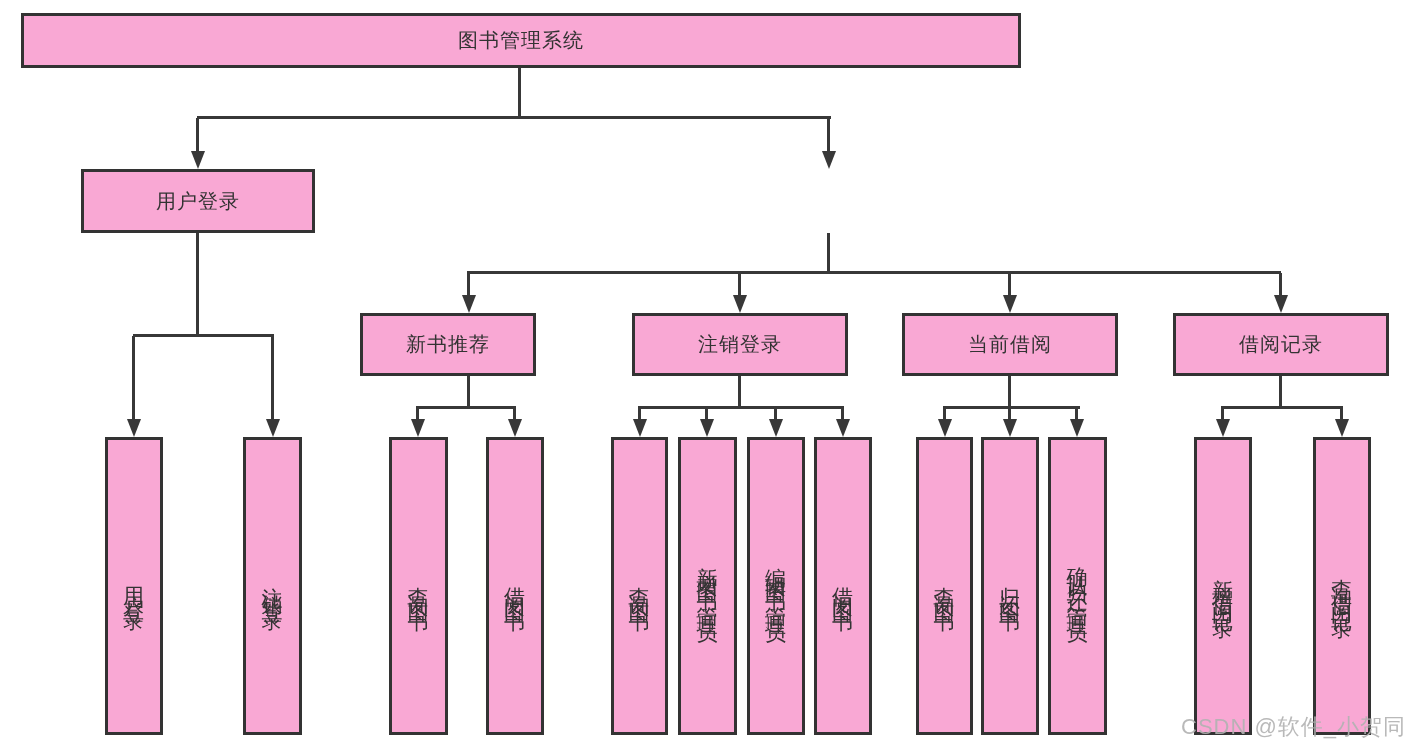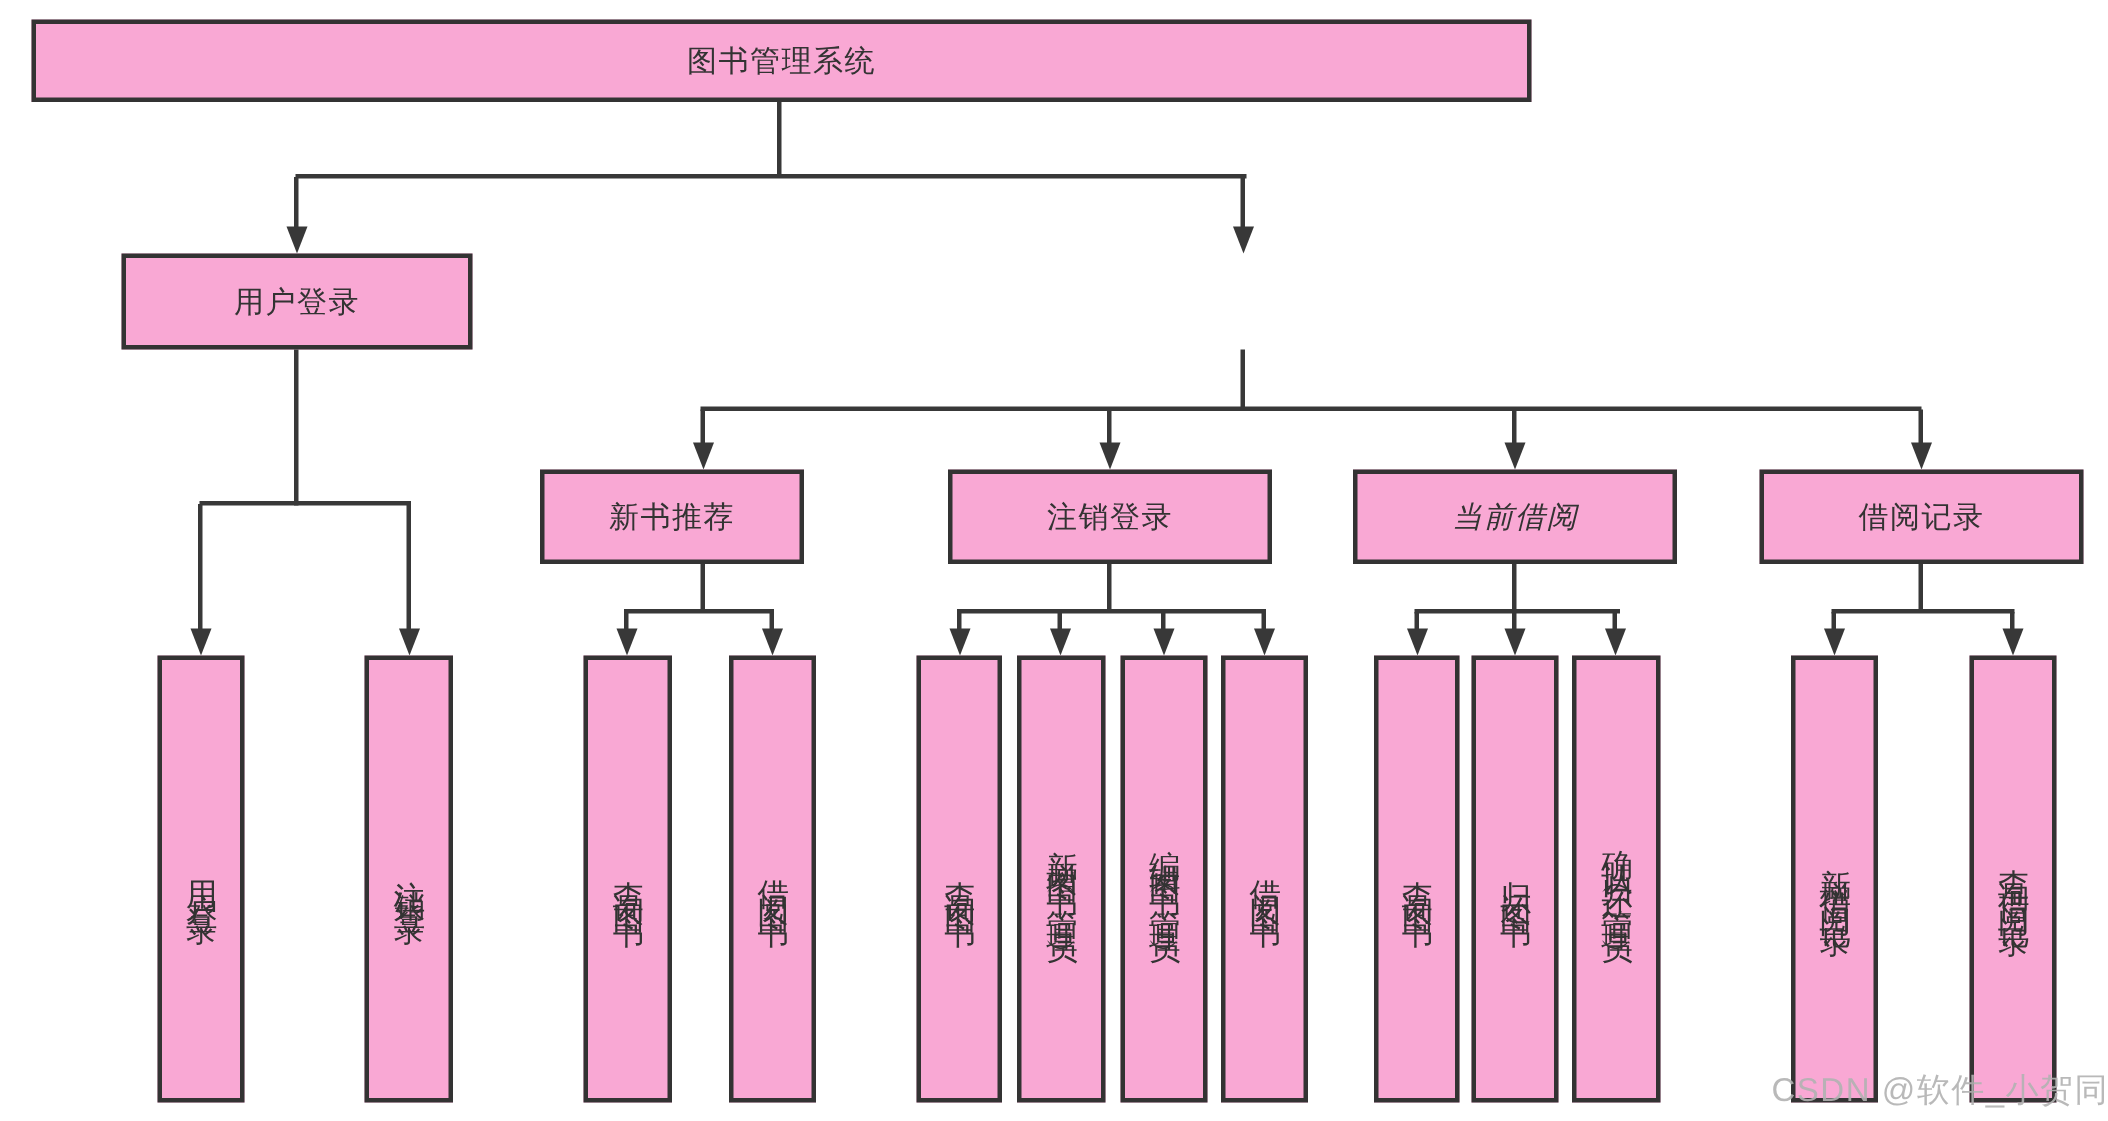--- a/index.html
+++ b/index.html
@@ -70,21 +70,21 @@
   <div class="ar" style="left:1003px;top:295px;"></div>
   <div class="vl" style="left:1279px;top:273px;height:26px;"></div>
   <div class="ar" style="left:1274px;top:295px;"></div>
 
   <div class="node h-node" style="left:360px;top:313px;width:176px;height:63px;">
     <span>新书推荐</span>
   </div>
   <div class="node h-node" style="left:632px;top:313px;width:216px;height:63px;">
     <span>注销登录</span>
   </div>
-  <div class="node h-node" style="left:902px;top:313px;width:216px;height:63px;font-style:italic;">
+  <div class="node h-node" style="left:902px;top:313px;width:216px;height:63px;">
     <span>当前借阅</span>
   </div>
   <div class="node h-node" style="left:1173px;top:313px;width:216px;height:63px;">
     <span>借阅记录</span>
   </div>
 
   <div class="vl" style="left:467px;top:376px;height:32px;"></div>
   <div class="hl" style="left:416px;top:406px;width:100px;"></div>
   <div class="vl" style="left:416px;top:408px;height:13px;"></div>
   <div class="ar" style="left:411px;top:419px;"></div>

